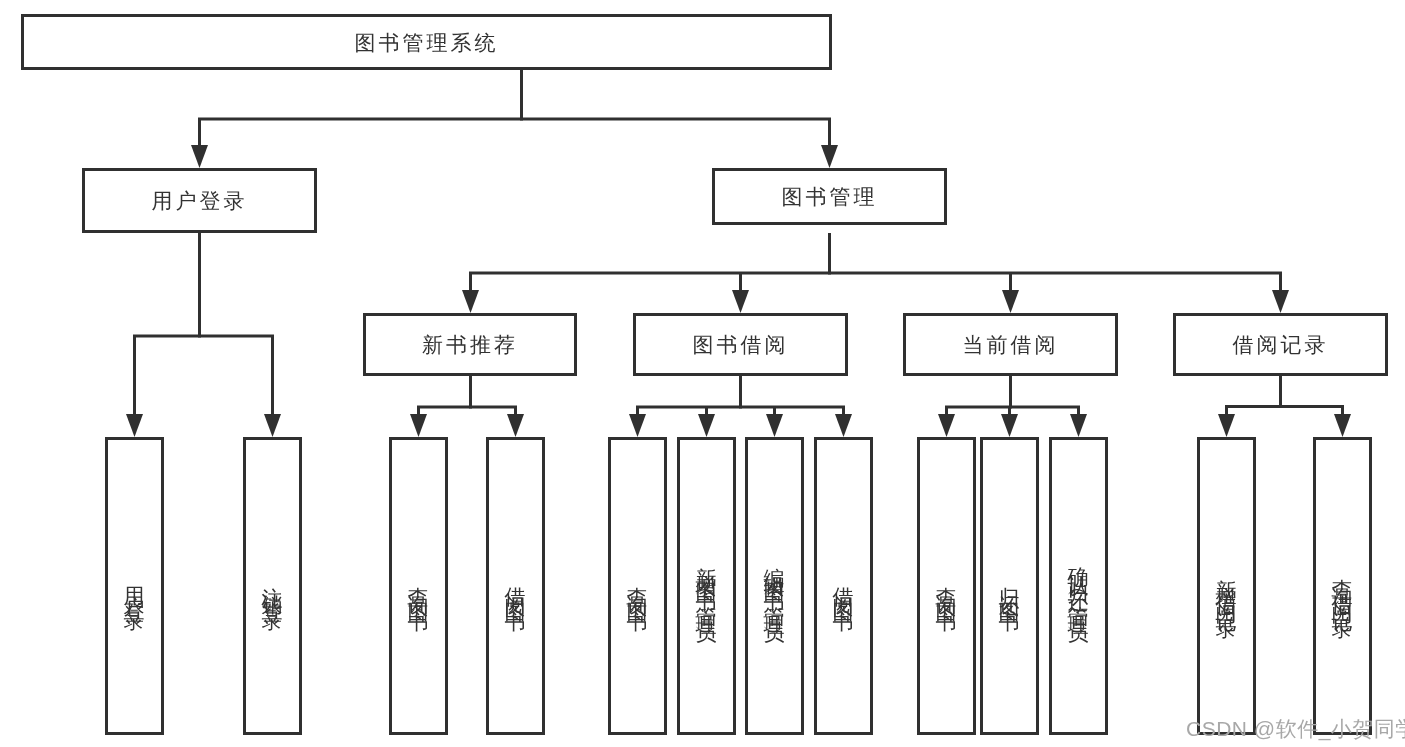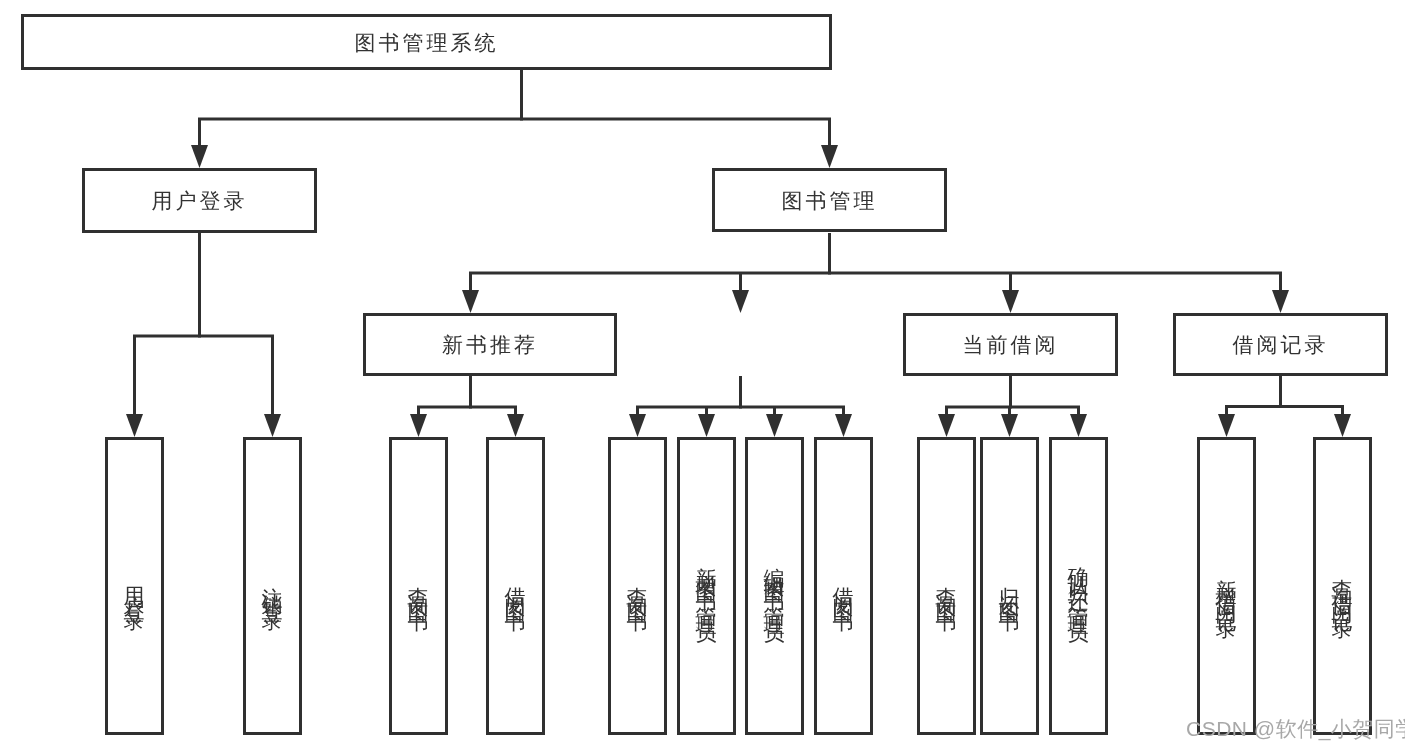--- a/index.html
+++ b/index.html
@@ -42,22 +42,22 @@
     writing-mode: vertical-rl;
     text-orientation: mixed;
     font-size: 21px;
     letter-spacing: 8px;
     line-height: 1;
     color: #333333;
   }
   
   .n-root   { left: 21px;   top: 14px;  width: 811px; height: 56px; }
   .n-l2a    { left: 82px;   top: 168px; width: 235px;  height: 65px; }
-  .n-l2b    { left: 712px;  top: 168px; width: 235px;  height: 64px; }
-  .n-l3a    { left: 363px;  top: 313px; width: 254px;  height: 63px; }
+  .n-l2b    { left: 712px;  top: 168px; width: 235px;  height: 57px; }
+  .n-l3a    { left: 363px;  top: 313px; width: 214px;  height: 63px; }
   .n-l3b    { left: 633px;  top: 313px; width: 215px;  height: 63px; }
   .n-l3c    { left: 903px;  top: 313px; width: 215px;  height: 63px; }
   .n-l3d    { left: 1173px; top: 313px; width: 215px;  height: 63px; }
   .leaf     { top: 437px;   width: 59px; height: 298px; }
   .lf-1  { left: 105px; }
   .lf-2  { left: 243px; }
   .lf-3  { left: 389px; }
   .lf-4  { left: 486px; }
   .lf-5  { left: 608px; }
   .lf-6  { left: 677px; }
@@ -153,20 +153,23 @@
   <div class="node n-l2a">
     <span class="h-label">用户登录</span>
   </div>
   <div class="node n-l2b">
     <span class="h-label">图书管理</span>
   </div>
 
   <div class="node n-l3a">
     <span class="h-label">新书推荐</span>
   </div>
+  <div class="node n-l3b">
+    <span class="h-label">图书借阅</span>
+  </div>
   <div class="node n-l3c">
     <span class="h-label">当前借阅</span>
   </div>
   <div class="node n-l3d">
     <span class="h-label">借阅记录</span>
   </div>
 
   <div class="node leaf lf-1">
     <span class="v-label">用户登录</span>
   </div>

